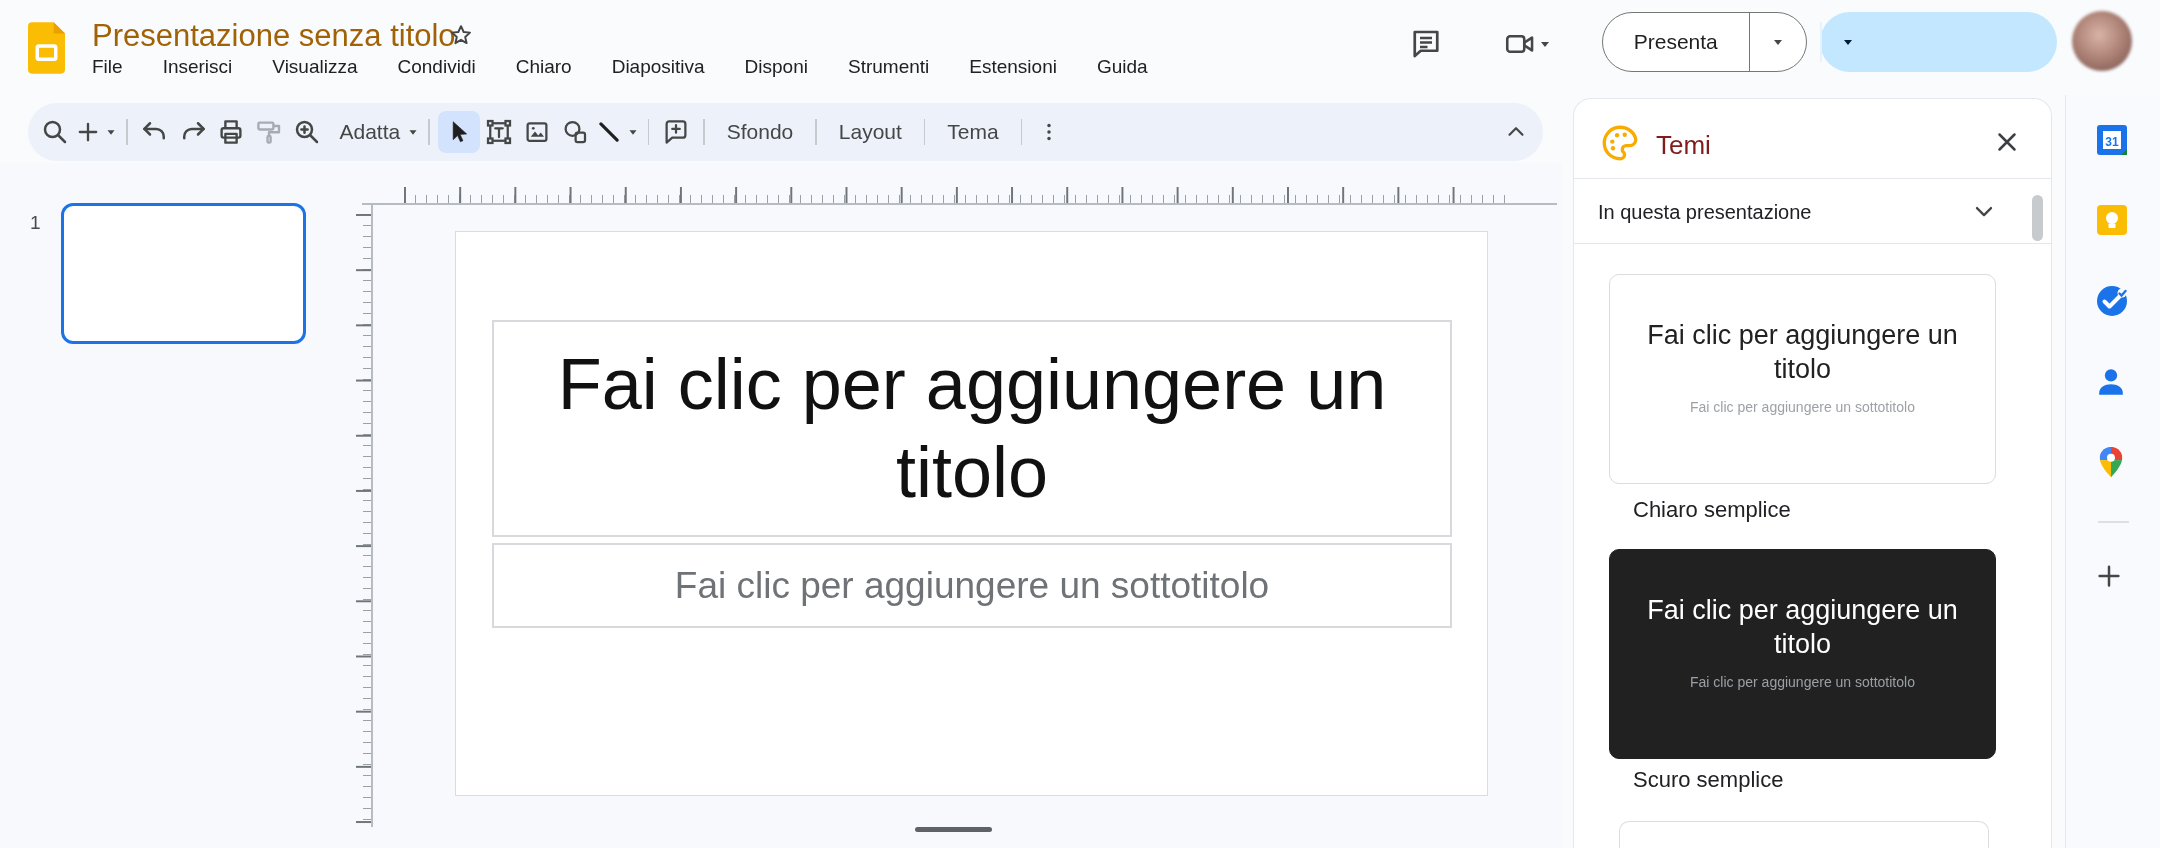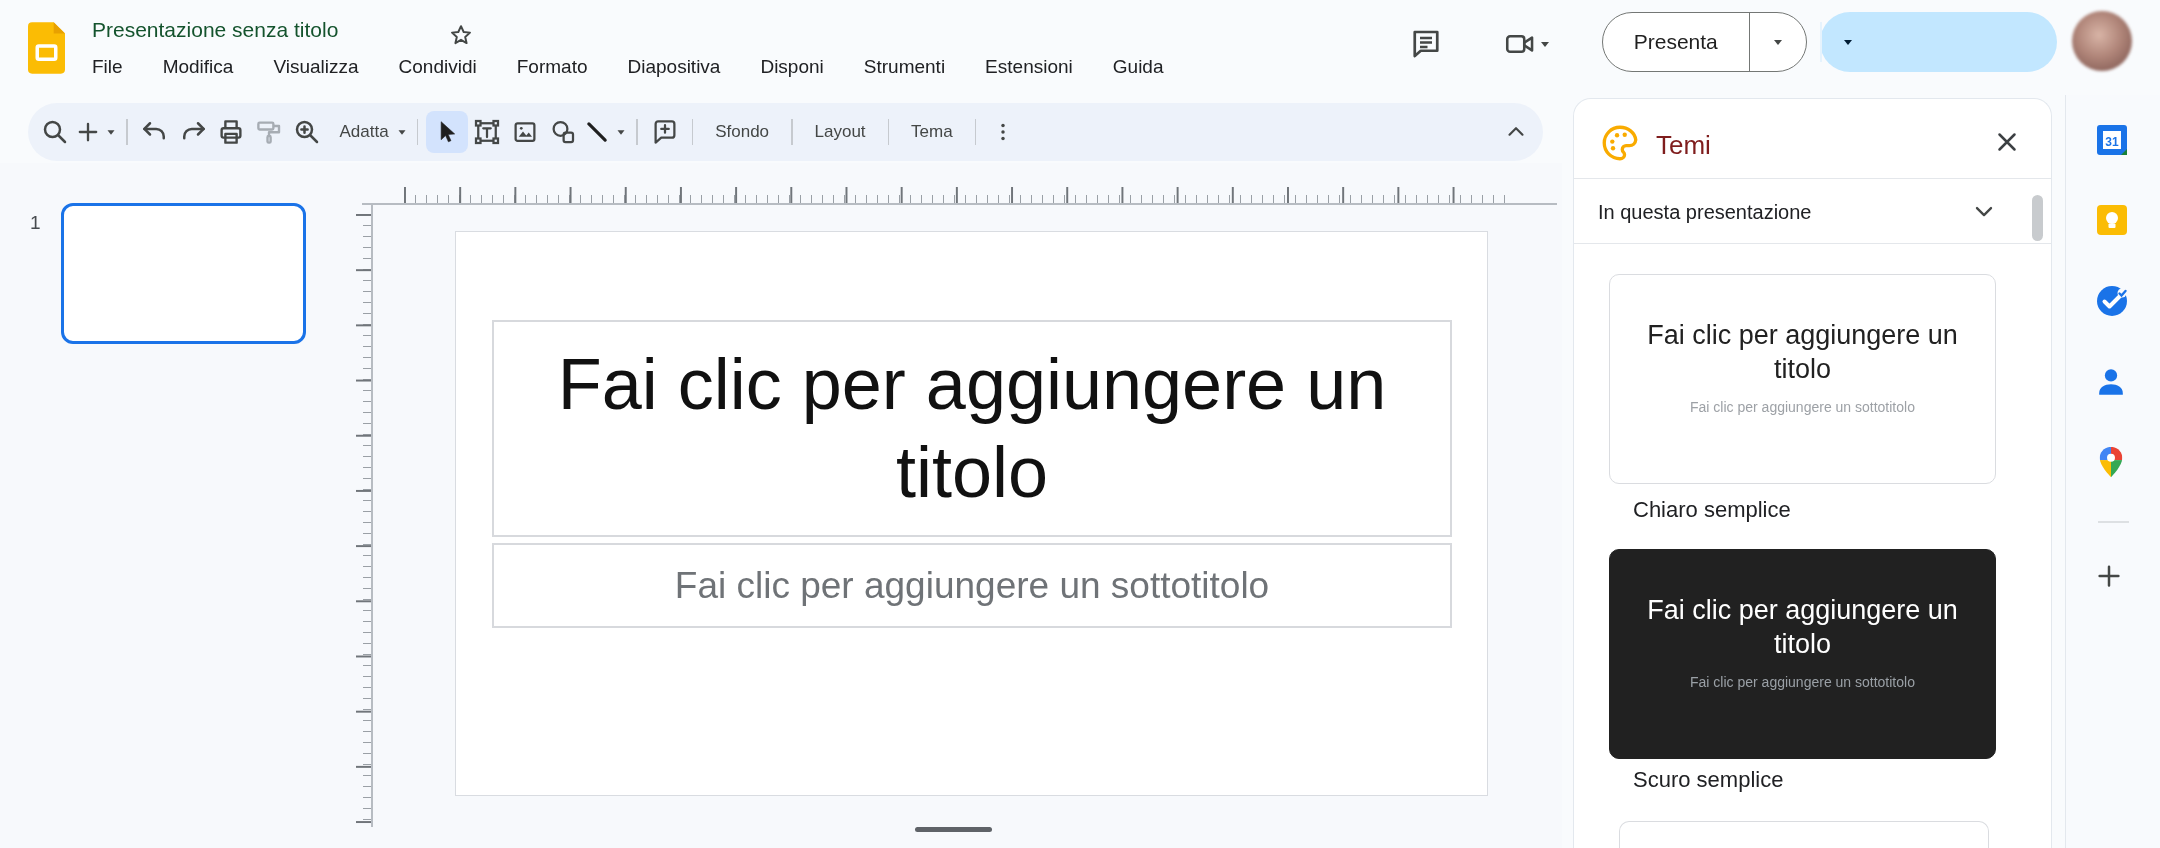--- a/index.html
+++ b/index.html
@@ -2,33 +2,33 @@
 <html><head>
 <meta charset="utf-8">
 <style>
   html,body{margin:0;padding:0;}
   body{font-family:"Liberation Sans",sans-serif;background:#f9fbfd;}
   #app{position:relative;width:2160px;height:848px;overflow:hidden;background:#f9fbfd;color:#202124;}
   .abs{position:absolute;}
   svg{display:block;}
   .ibtn{display:flex;align-items:center;justify-content:center;cursor:pointer;}
   
-  .doc-title{font-size:21px;color:#14532d;white-space:nowrap;}
+  .doc-title{font-size:31px;color:#a16207;white-space:nowrap;}
   .menubar{display:flex;gap:40px;font-size:19px;color:#202124;}
   .menubar span{cursor:pointer;}
   .pill{border-radius:30px;display:flex;align-items:center;height:60px;box-sizing:border-box;}
   .presenta{border:1.5px solid #747775;background:#fff;color:#1f1f1f;font-size:21px;font-weight:500;}
   .condividi{background:#c2e7ff;color:#001d35;font-size:21px;font-weight:500;}
   .seg-divider{width:1.5px;height:100%;background:#747775;}
   .seg-divider.light{background:#e6f3fd;height:40px;}
   .avatar{width:60px;height:60px;border-radius:50%;background:radial-gradient(circle at 45% 40%,#d8b4a6 0%,#b08579 45%,#8a625a 80%,#7a544d 100%);filter:blur(1.5px);}
   
   .toolbar{left:28px;top:103px;width:1515px;height:58px;background:#edf2fa;border-radius:29px;display:flex;align-items:center;padding:0 8px;box-sizing:border-box;}
   .tb-item{height:42px;min-width:38px;display:flex;align-items:center;justify-content:center;border-radius:8px;cursor:pointer;color:#444746;}
-  .tb-label{font-size:17px;color:#444746;padding:0 14px;}
+  .tb-label{font-size:21px;color:#444746;padding:0 14px;}
   .tb-div{width:1.5px;height:26px;background:#c6cacf;margin:0 8px;}
   .tb-sel{background:#d3e3fd;}
   .caret{margin-left:2px;}
   
   .canvas-zone{left:0;top:163px;width:1562px;height:685px;background:#f7f9fc;}
   .slide{left:455px;top:231px;width:1033px;height:565px;background:#fff;border:1.5px solid #d9dce1;box-sizing:border-box;}
   .ph-box{position:absolute;border:2px solid #d7d9dd;background:#fff;box-sizing:border-box;display:flex;align-items:center;justify-content:center;text-align:center;}
   .ph-title{left:36px;top:88px;width:960px;height:217px;font-size:72px;line-height:1.22;color:#111;}
   .ph-sub{left:36px;top:311px;width:960px;height:85px;font-size:37px;color:#6f7377;}
   .notes-handle{left:915px;top:827px;width:77px;height:5px;border-radius:3px;background:#5f6368;cursor:row-resize;}
@@ -78,24 +78,24 @@
   <div class="abs doc-title" style="left:92px;top:18px;">Presentazione senza titolo</div>
 
   <div class="abs" style="left:447px;top:22px;">
     <svg width="28" height="28" viewBox="0 0 24 24" fill="none" stroke="#444746" stroke-width="1.7" stroke-linejoin="round">
       <path d="M12 3.6l2.3 5 5.4.5-4.1 3.7 1.2 5.3L12 15.3l-4.8 2.8 1.2-5.3-4.1-3.7 5.4-.5z"></path>
     </svg>
   </div>
 
   <div class="abs menubar" style="left:92px;top:56px;">
     <span>File</span>
-    <span>Modifica</span>
+    <span>Inserisci</span>
     <span>Visualizza</span>
     <span>Condividi</span>
-    <span>Formato</span>
+    <span>Chiaro</span>
     <span>Diapositiva</span>
     <span>Disponi</span>
     <span>Strumenti</span>
     <span>Estensioni</span>
     <span>Guida</span>
   </div>
 
   <div class="abs ibtn" style="left:1404px;top:22px;width:44px;height:44px;">
     <svg width="36" height="36" viewBox="0 0 24 24" fill="none" stroke="#444746" stroke-width="1.8">
       <path d="M4.5 4h15v12.5H8.5L4.5 20z" stroke-linejoin="round"></path>

